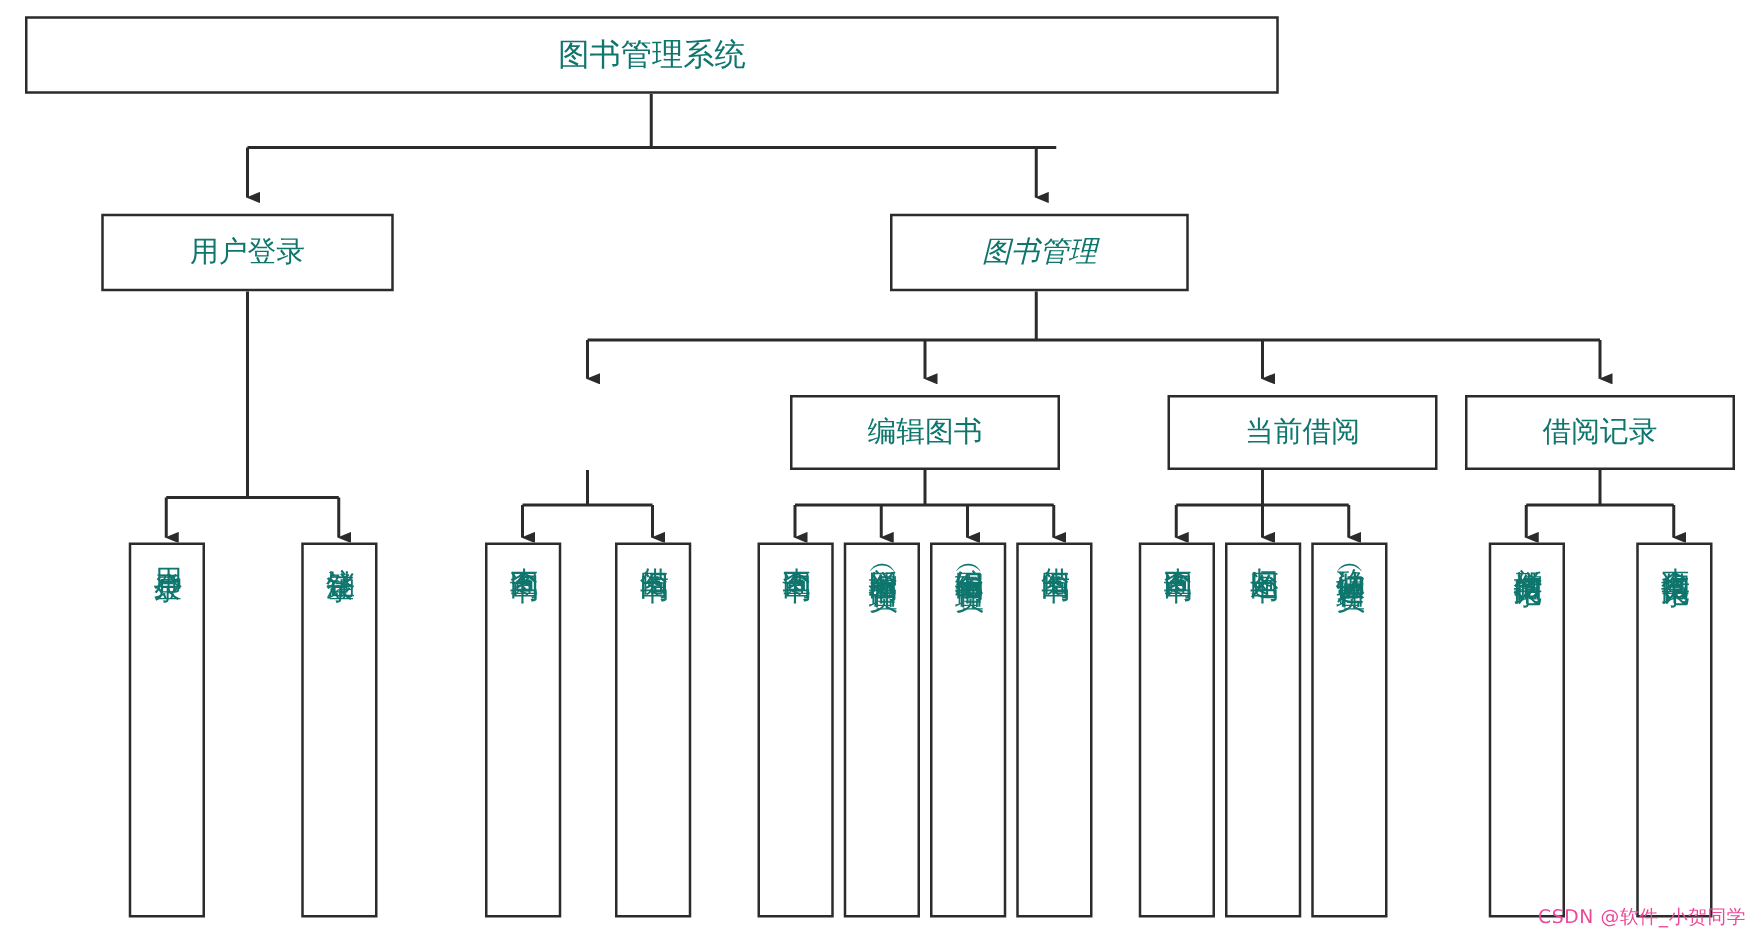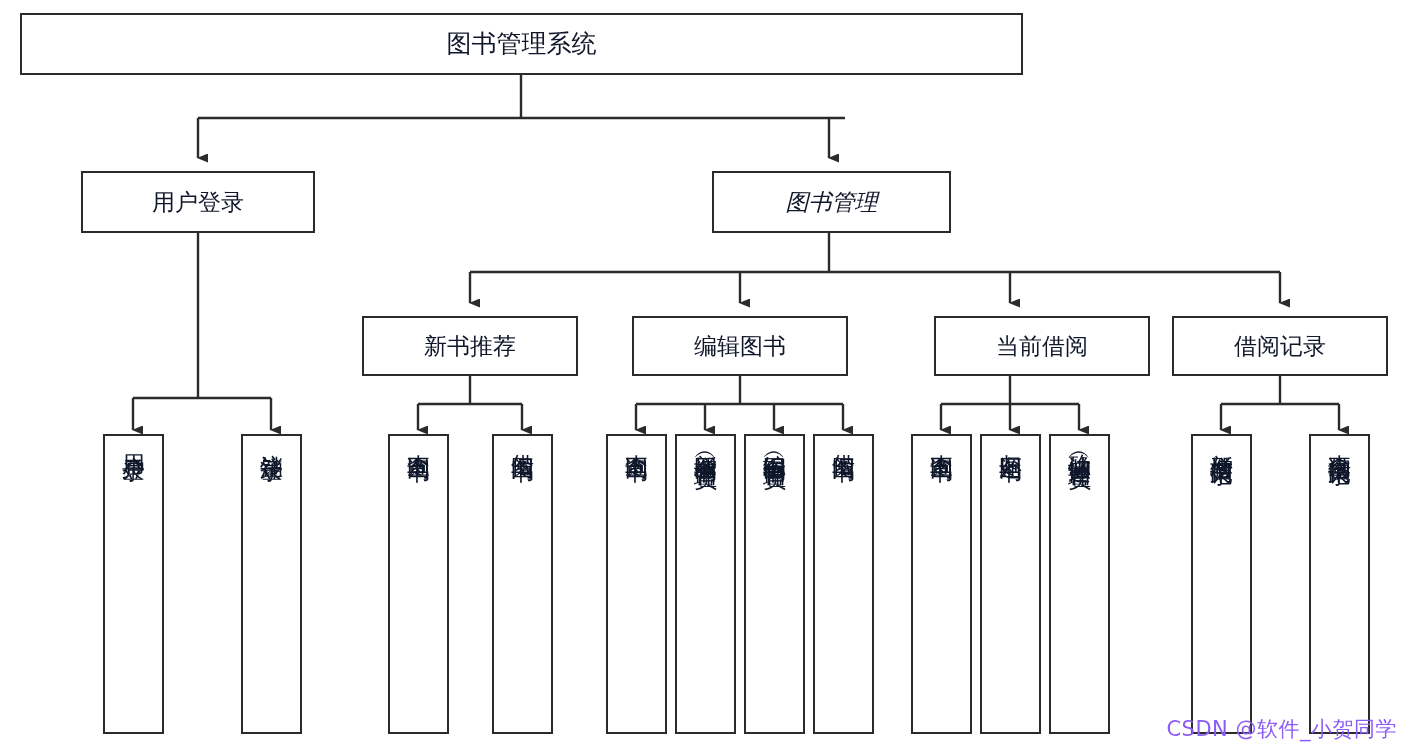--- a/index.html
+++ b/index.html
@@ -20,21 +20,21 @@
   .node {
     position: absolute;
     box-sizing: border-box;
     background: #ffffff;
     border: 2px solid #2b2b2b;
     display: flex;
     align-items: center;
     justify-content: center;
   }
   .node-label {
-    color: #0f172a;
+    color: #0f766e;
     text-align: left;
     line-height: 1.15;
     white-space: nowrap;
   }
   
   .lvl1 .node-label { font-size: 25px; }
   .lvl2 .node-label { font-size: 23px; }
   .lvl3 .node-label { font-size: 23px; }
 
   
@@ -63,22 +63,22 @@
     left: 0;
     top: 0;
     width: 1405px;
     height: 747px;
     pointer-events: none;
   }
   .watermark {
     position: absolute;
     right: 8px;
     bottom: 4px;
-    font-size: 21px;
-    color: #8b5cf6;
+    font-size: 15px;
+    color: #ec4899;
     white-space: nowrap;
     letter-spacing: 0.5px;
   }
 </style>
 </head>
 <body>
 
 <div id="canvas">
 
   <svg id="edges" viewBox="0 0 1405 747">
@@ -135,23 +135,20 @@
     <span class="node-label">图书管理系统</span>
   </div>
 
   <div class="node lvl2" style="left:81px; top:171px; width:234px; height:62px;">
     <span class="node-label">用户登录</span>
   </div>
   <div class="node lvl2" style="left:712px; top:171px; width:239px; height:62px;font-style:italic;">
     <span class="node-label">图书管理</span>
   </div>
 
-  <div class="node lvl3" style="left:362px; top:316px; width:216px; height:60px;">
-    <span class="node-label">新书推荐</span>
-  </div>
   <div class="node lvl3" style="left:632px; top:316px; width:216px; height:60px;">
     <span class="node-label">编辑图书</span>
   </div>
   <div class="node lvl3" style="left:902px; top:316px; width:216px; height:60px;margin-left:32px;">
     <span class="node-label">当前借阅</span>
   </div>
   <div class="node lvl3" style="left:1172px; top:316px; width:216px; height:60px;">
     <span class="node-label">借阅记录</span>
   </div>
 

